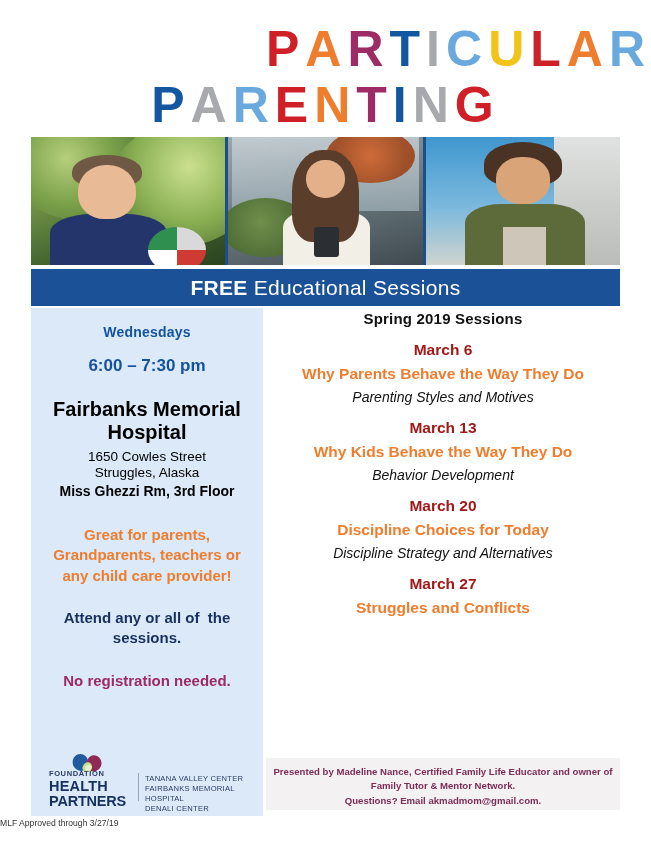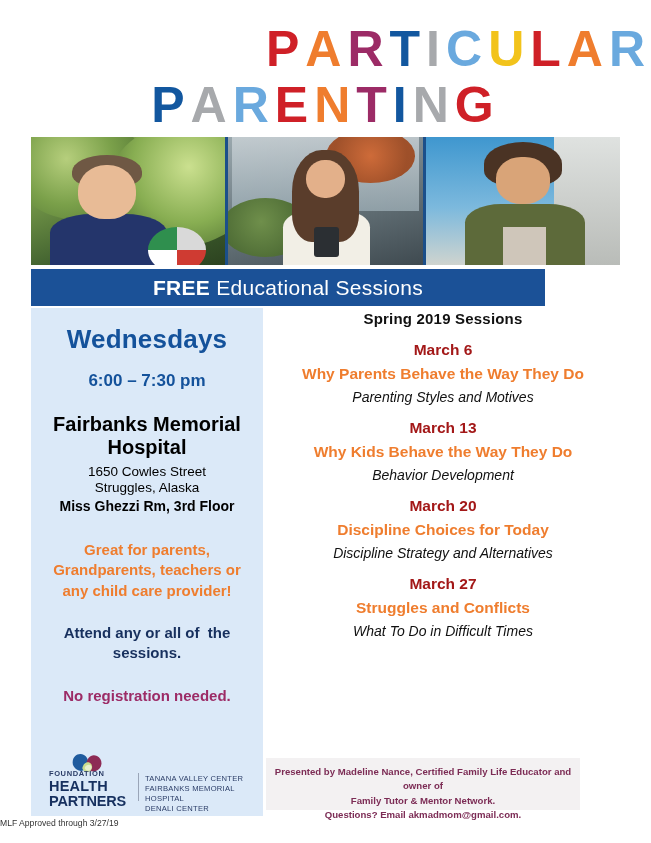--- a/index.html
+++ b/index.html
@@ -79,21 +79,21 @@
   .p3-hair { position:absolute; left:30%; top:4%; width:40%; height:34%; background:#4a3324; border-radius:50% 50% 35% 35%; }
   .p3-face { position:absolute; left:36%; top:16%; width:28%; height:36%; background:#d9a478; border-radius:46%; }
   .p3-body { position:absolute; left:20%; bottom:0; width:62%; height:48%; background:#5d6a3a; border-radius:30% 30% 0 0; }
   .p3-shirt { position:absolute; left:40%; bottom:0; width:22%; height:30%; background:#cfc6ba; }
 
   
   .free-banner {
     position: absolute;
     left: 31px;
     top: 269px;
-    width: 514px;
+    width: 589px;
     height: 37px;
     background: #1b5197;
     color: #ffffff;
     display: flex;
     align-items: center;
     justify-content: center;
   }
   .free-banner .free-text {
     font-size: 21px;
     letter-spacing: .3px;
@@ -107,21 +107,21 @@
     left: 31px;
     top: 308px;
     width: 232px;
     height: 508px;
     background: #dbe9f8;
     text-align: center;
     padding-top: 16px;
     box-sizing: border-box;
   }
   .wed {
-    font-size: 26px;
+    font-size: 14px;
     font-weight: bold;
     color: #14529b;
     letter-spacing: .2px;
     text-align: center;
   }
   .time {
     font-size: 17px;
     font-weight: bold;
     color: #14529b;
     margin-top: 16px;
@@ -265,21 +265,21 @@
     font-style: italic;
     color: #111111;
     margin-top: 6px;
   }
 
   
   .footer-box {
     position: absolute;
     left: 266px;
     top: 758px;
-    width: 314px;
+    width: 354px;
     height: 52px;
     background: #f3f1f2;
     text-align: center;
     padding-top: 7px;
     box-sizing: border-box;
   }
   .footer-line {
     font-size: 9.6px;
     font-weight: bold;
     color: #7c2c55;
@@ -391,21 +391,20 @@
           <div class="session-sub">Behavior Development</div>
         </div>
         <div class="session">
           <div class="session-date">March 20</div>
           <div class="session-title">Discipline Choices for Today</div>
           <div class="session-sub">Discipline Strategy and Alternatives</div>
         </div>
         <div class="session">
           <div class="session-date">March 27</div>
           <div class="session-title">Struggles and Conflicts</div>
-          <div class="session-sub">What To Do in Difficult Times</div>
         </div>
       </div>
   </div>
 
   <div class="footer-box">
     <div class="footer-line">Presented by Madeline Nance, Certified Family Life Educator and owner of</div>
     <div class="footer-line">Family Tutor &amp; Mentor Network.</div>
     <div class="footer-line">Questions?  Email akmadmom@gmail.com.</div>
   </div>
 

